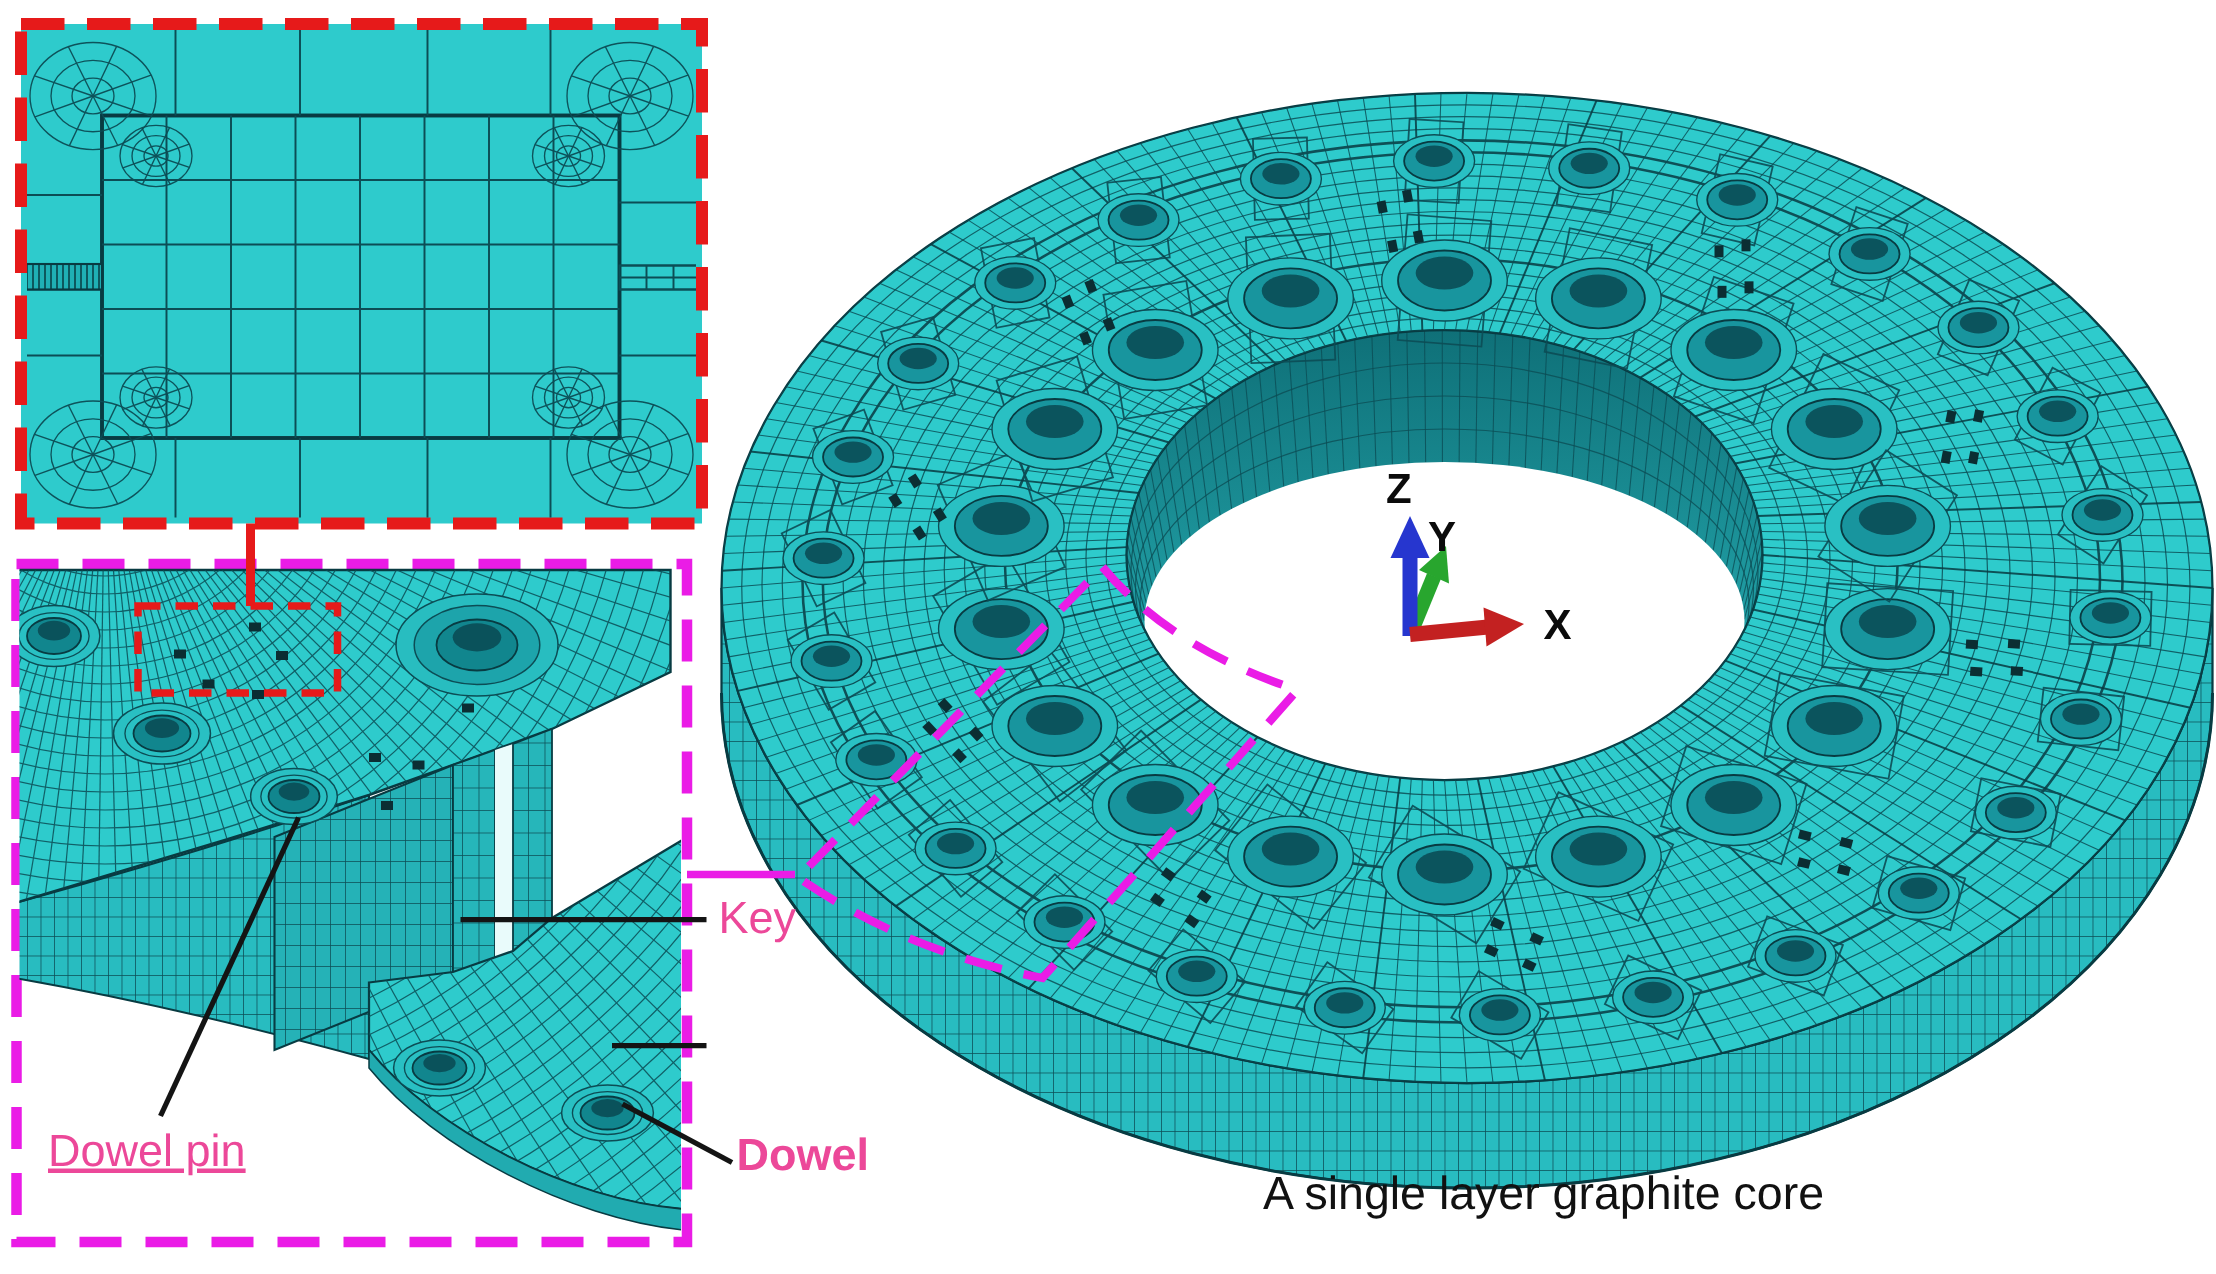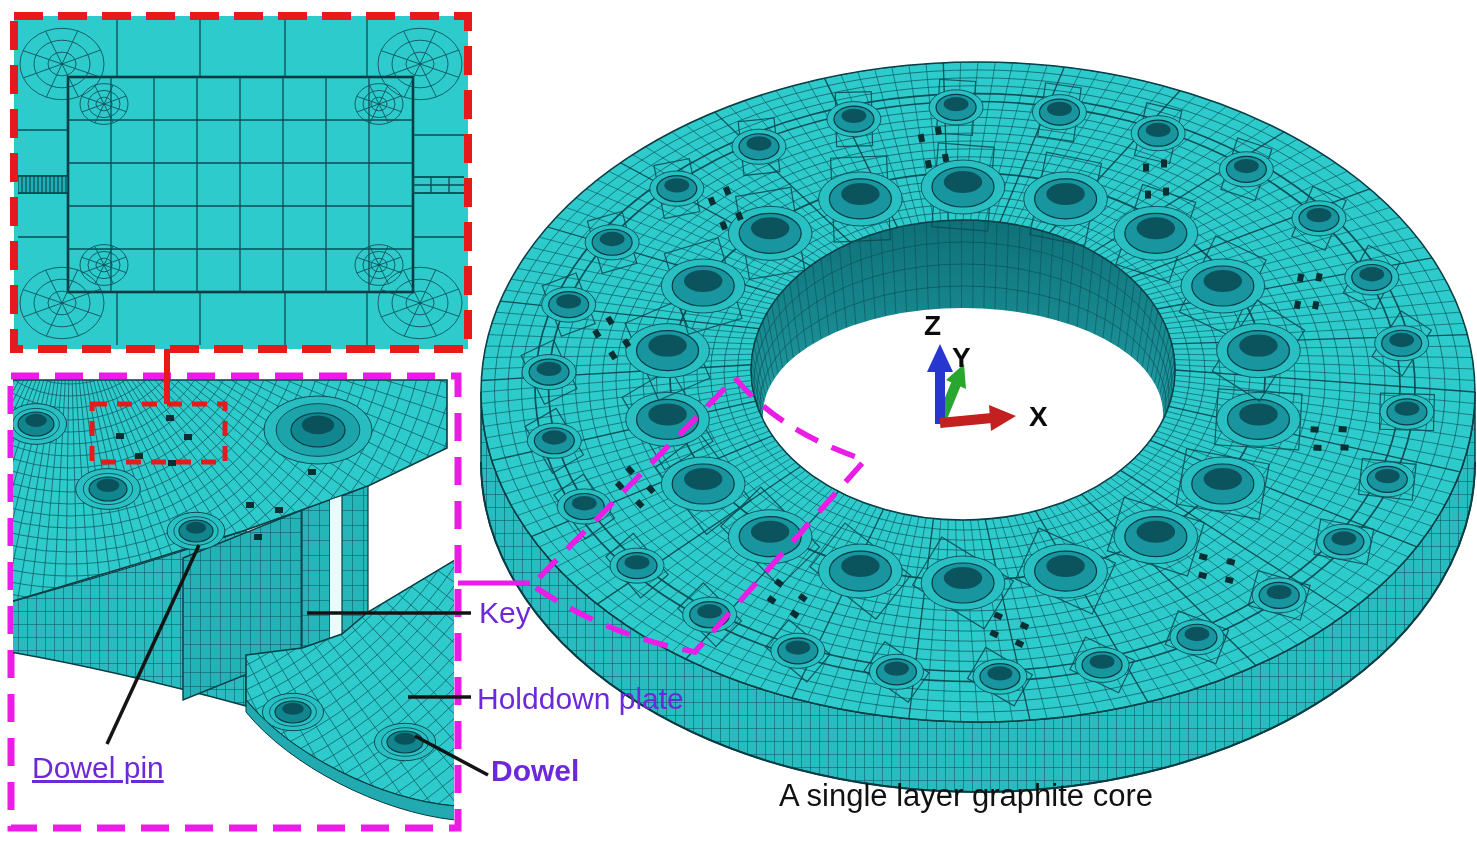--- a/index.html
+++ b/index.html
@@ -1,24 +1,24 @@
 <!DOCTYPE html>
 <html><head>
 <meta charset="utf-8">
 <style>
   html,body{margin:0;padding:0;background:#ffffff;}
   .stage{position:relative;width:1477px;height:849px;background:#ffffff;overflow:hidden;
          font-family:"Liberation Sans",sans-serif;}
   .stage svg{position:absolute;left:0;top:0;}
-  .lbl{position:absolute;color:#6d28d9;font-size:30px;line-height:1.1;white-space:nowrap;}
+  .lbl{position:absolute;color:#ec4899;font-size:30px;line-height:1.1;white-space:nowrap;}
   .lbl-key{left:479px;top:596px;}
   .lbl-holddown{left:477px;top:682px;}
   .lbl-dowel{left:491px;top:754px;font-weight:bold;}
   .lbl-dowelpin{left:32px;top:751px;text-decoration:underline;}
-  .caption{position:absolute;left:716px;top:778px;width:500px;text-align:center;
+  .caption{position:absolute;left:716px;top:778px;width:500px;text-align:right;
            color:#111111;font-size:31px;}
   .axis-lbl{position:absolute;color:#0b0b0b;font-weight:bold;font-size:28px;}
   .axis-z{left:924px;top:310px;}
   .axis-y{left:952px;top:342px;}
   .axis-x{left:1029px;top:401px;}
 </style>
 </head>
 <body>
 
 <div class="stage">
@@ -1004,20 +1004,19 @@
         <line x1="940" y1="423" x2="956" y2="384" stroke="#28a62e" stroke-width="10"></line>
         <polygon points="964,364 966,389 946,380" fill="#28a62e"></polygon>
         <line x1="940" y1="424" x2="940" y2="370" stroke="#2636cf" stroke-width="10"></line>
         <polygon points="940,344 927,372 953,372" fill="#2636cf"></polygon>
         <line x1="940" y1="423" x2="992" y2="418" stroke="#c32121" stroke-width="10"></line>
         <polygon points="1016,416 991,431 989,405" fill="#c32121"></polygon>
       </g>
   </svg>
 
   <div class="lbl lbl-key">Key</div>
-  <div class="lbl lbl-holddown">Holddown plate</div>
   <div class="lbl lbl-dowel">Dowel</div>
   <div class="lbl lbl-dowelpin">Dowel pin</div>
   <div class="caption">A single layer graphite core</div>
   <div class="axis-lbl axis-z">Z</div>
   <div class="axis-lbl axis-y">Y</div>
   <div class="axis-lbl axis-x">X</div>
 </div>
 
 </body></html>

